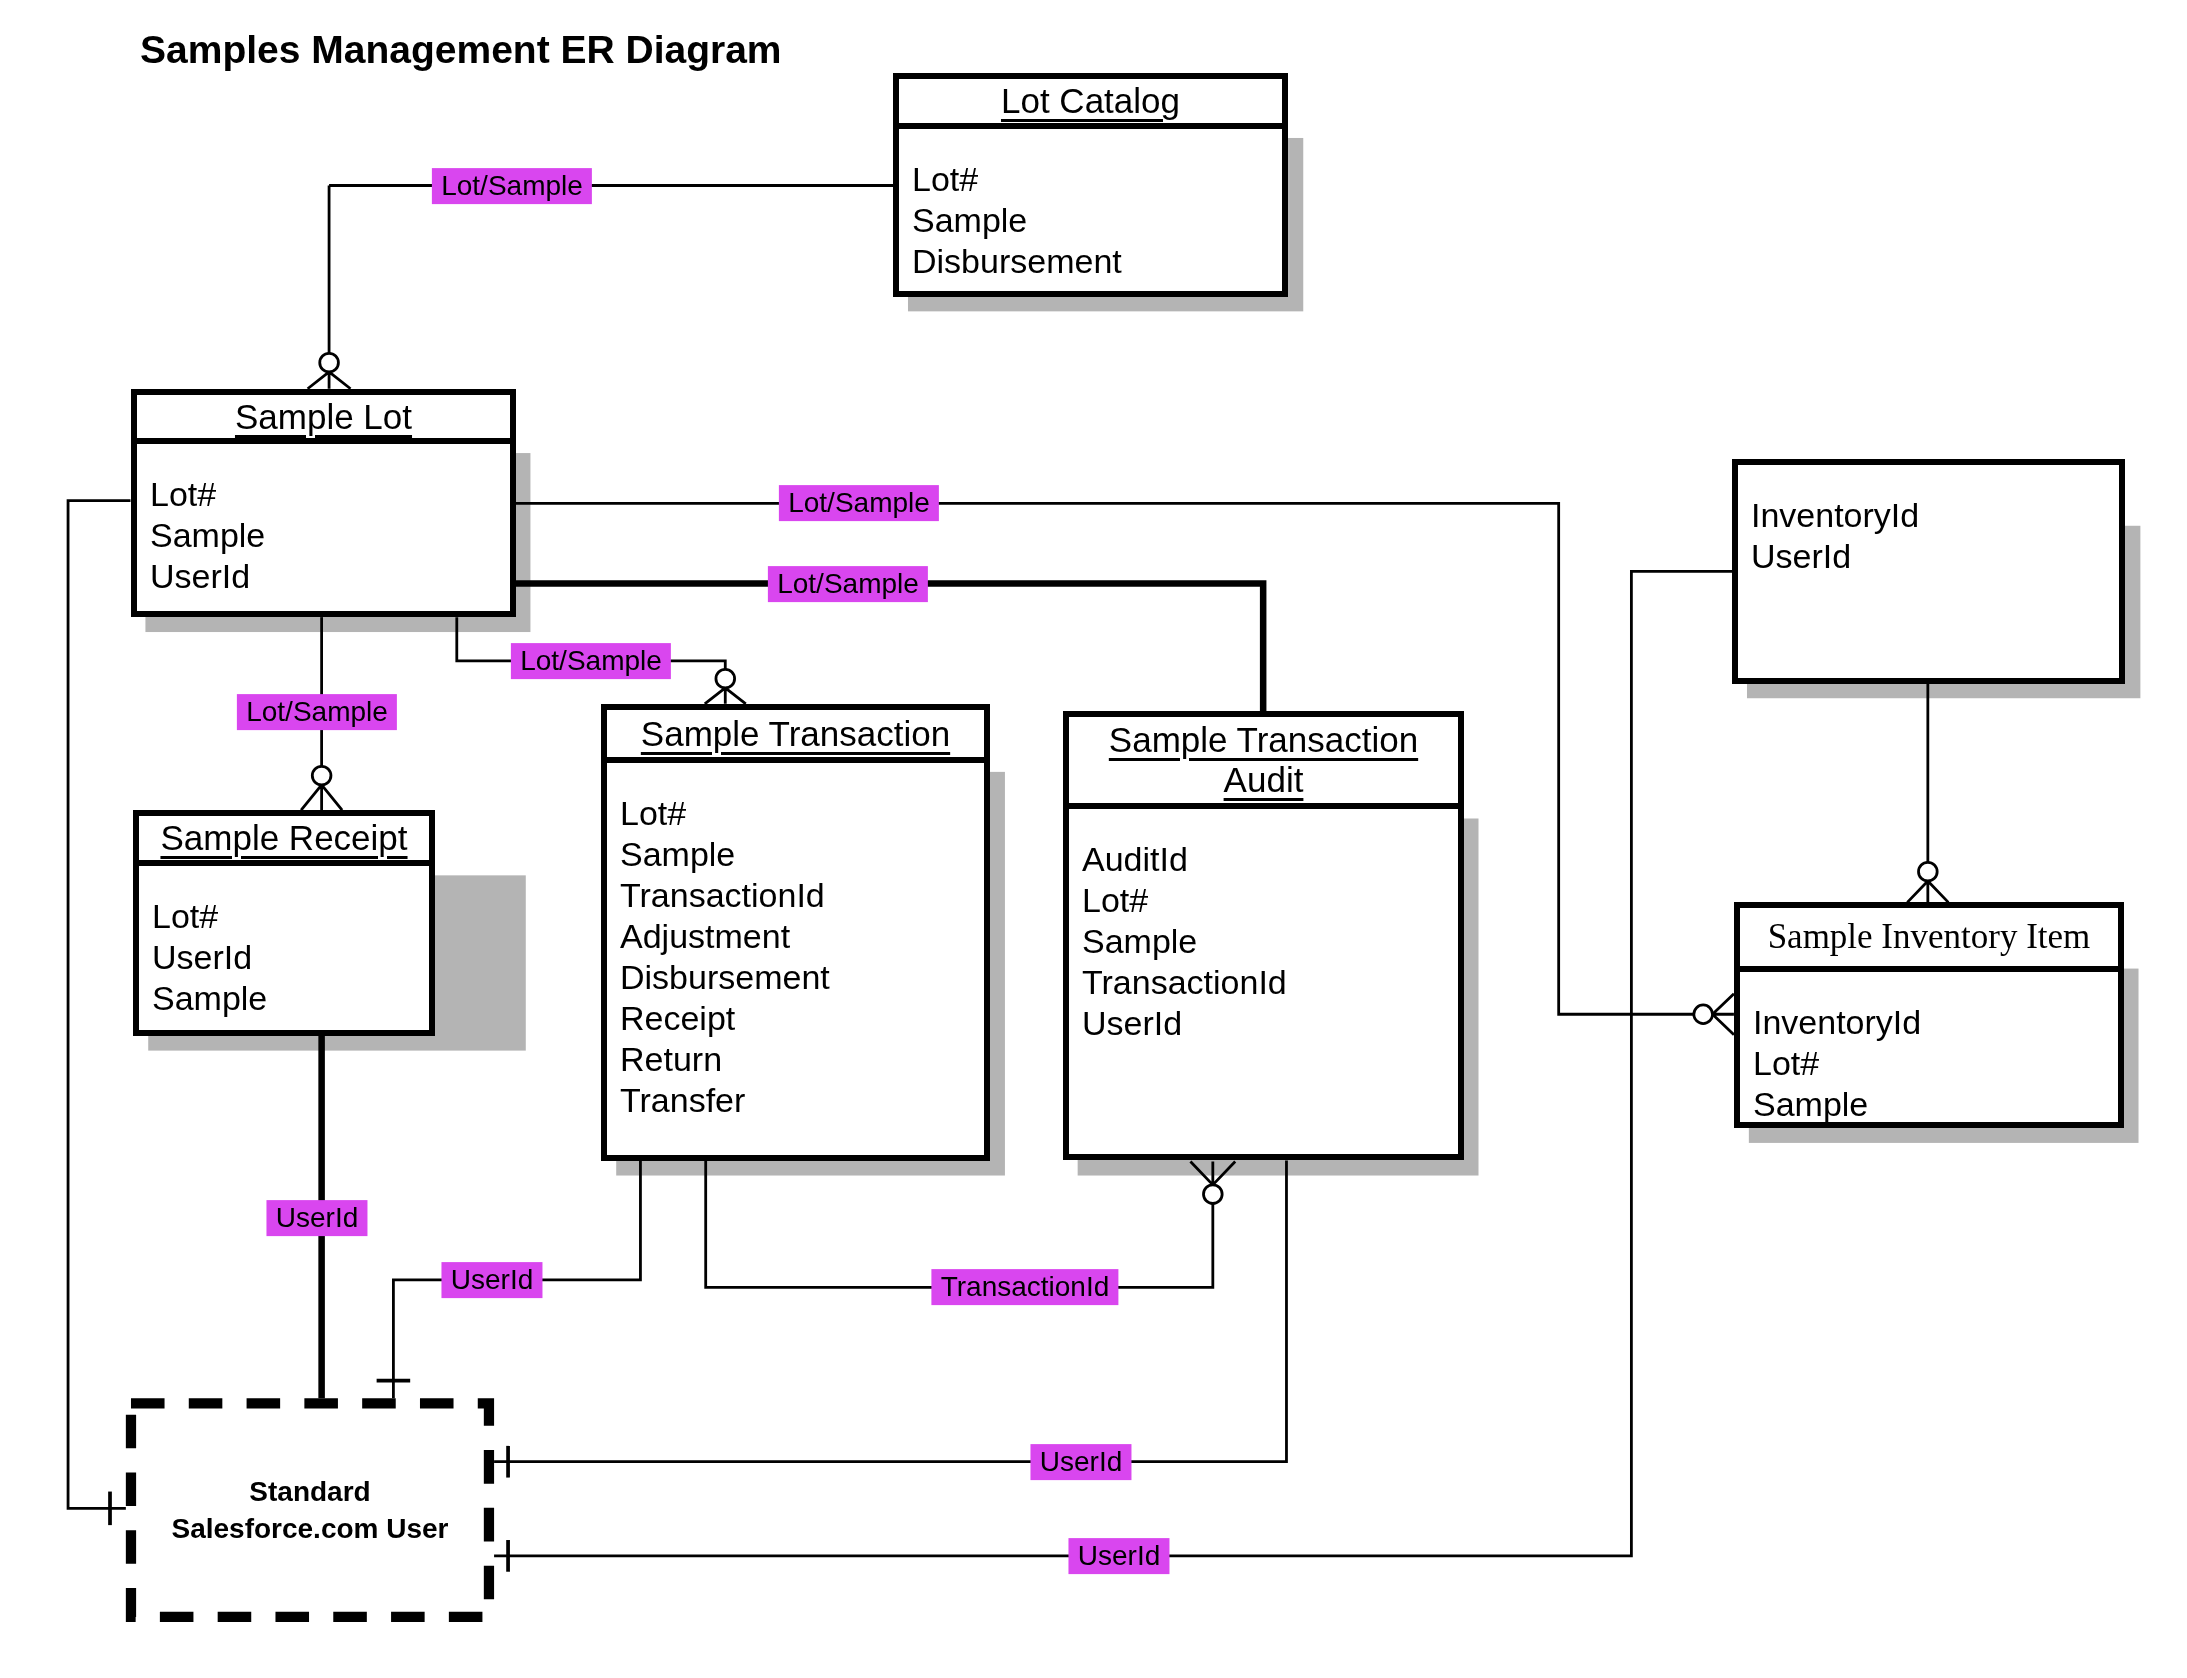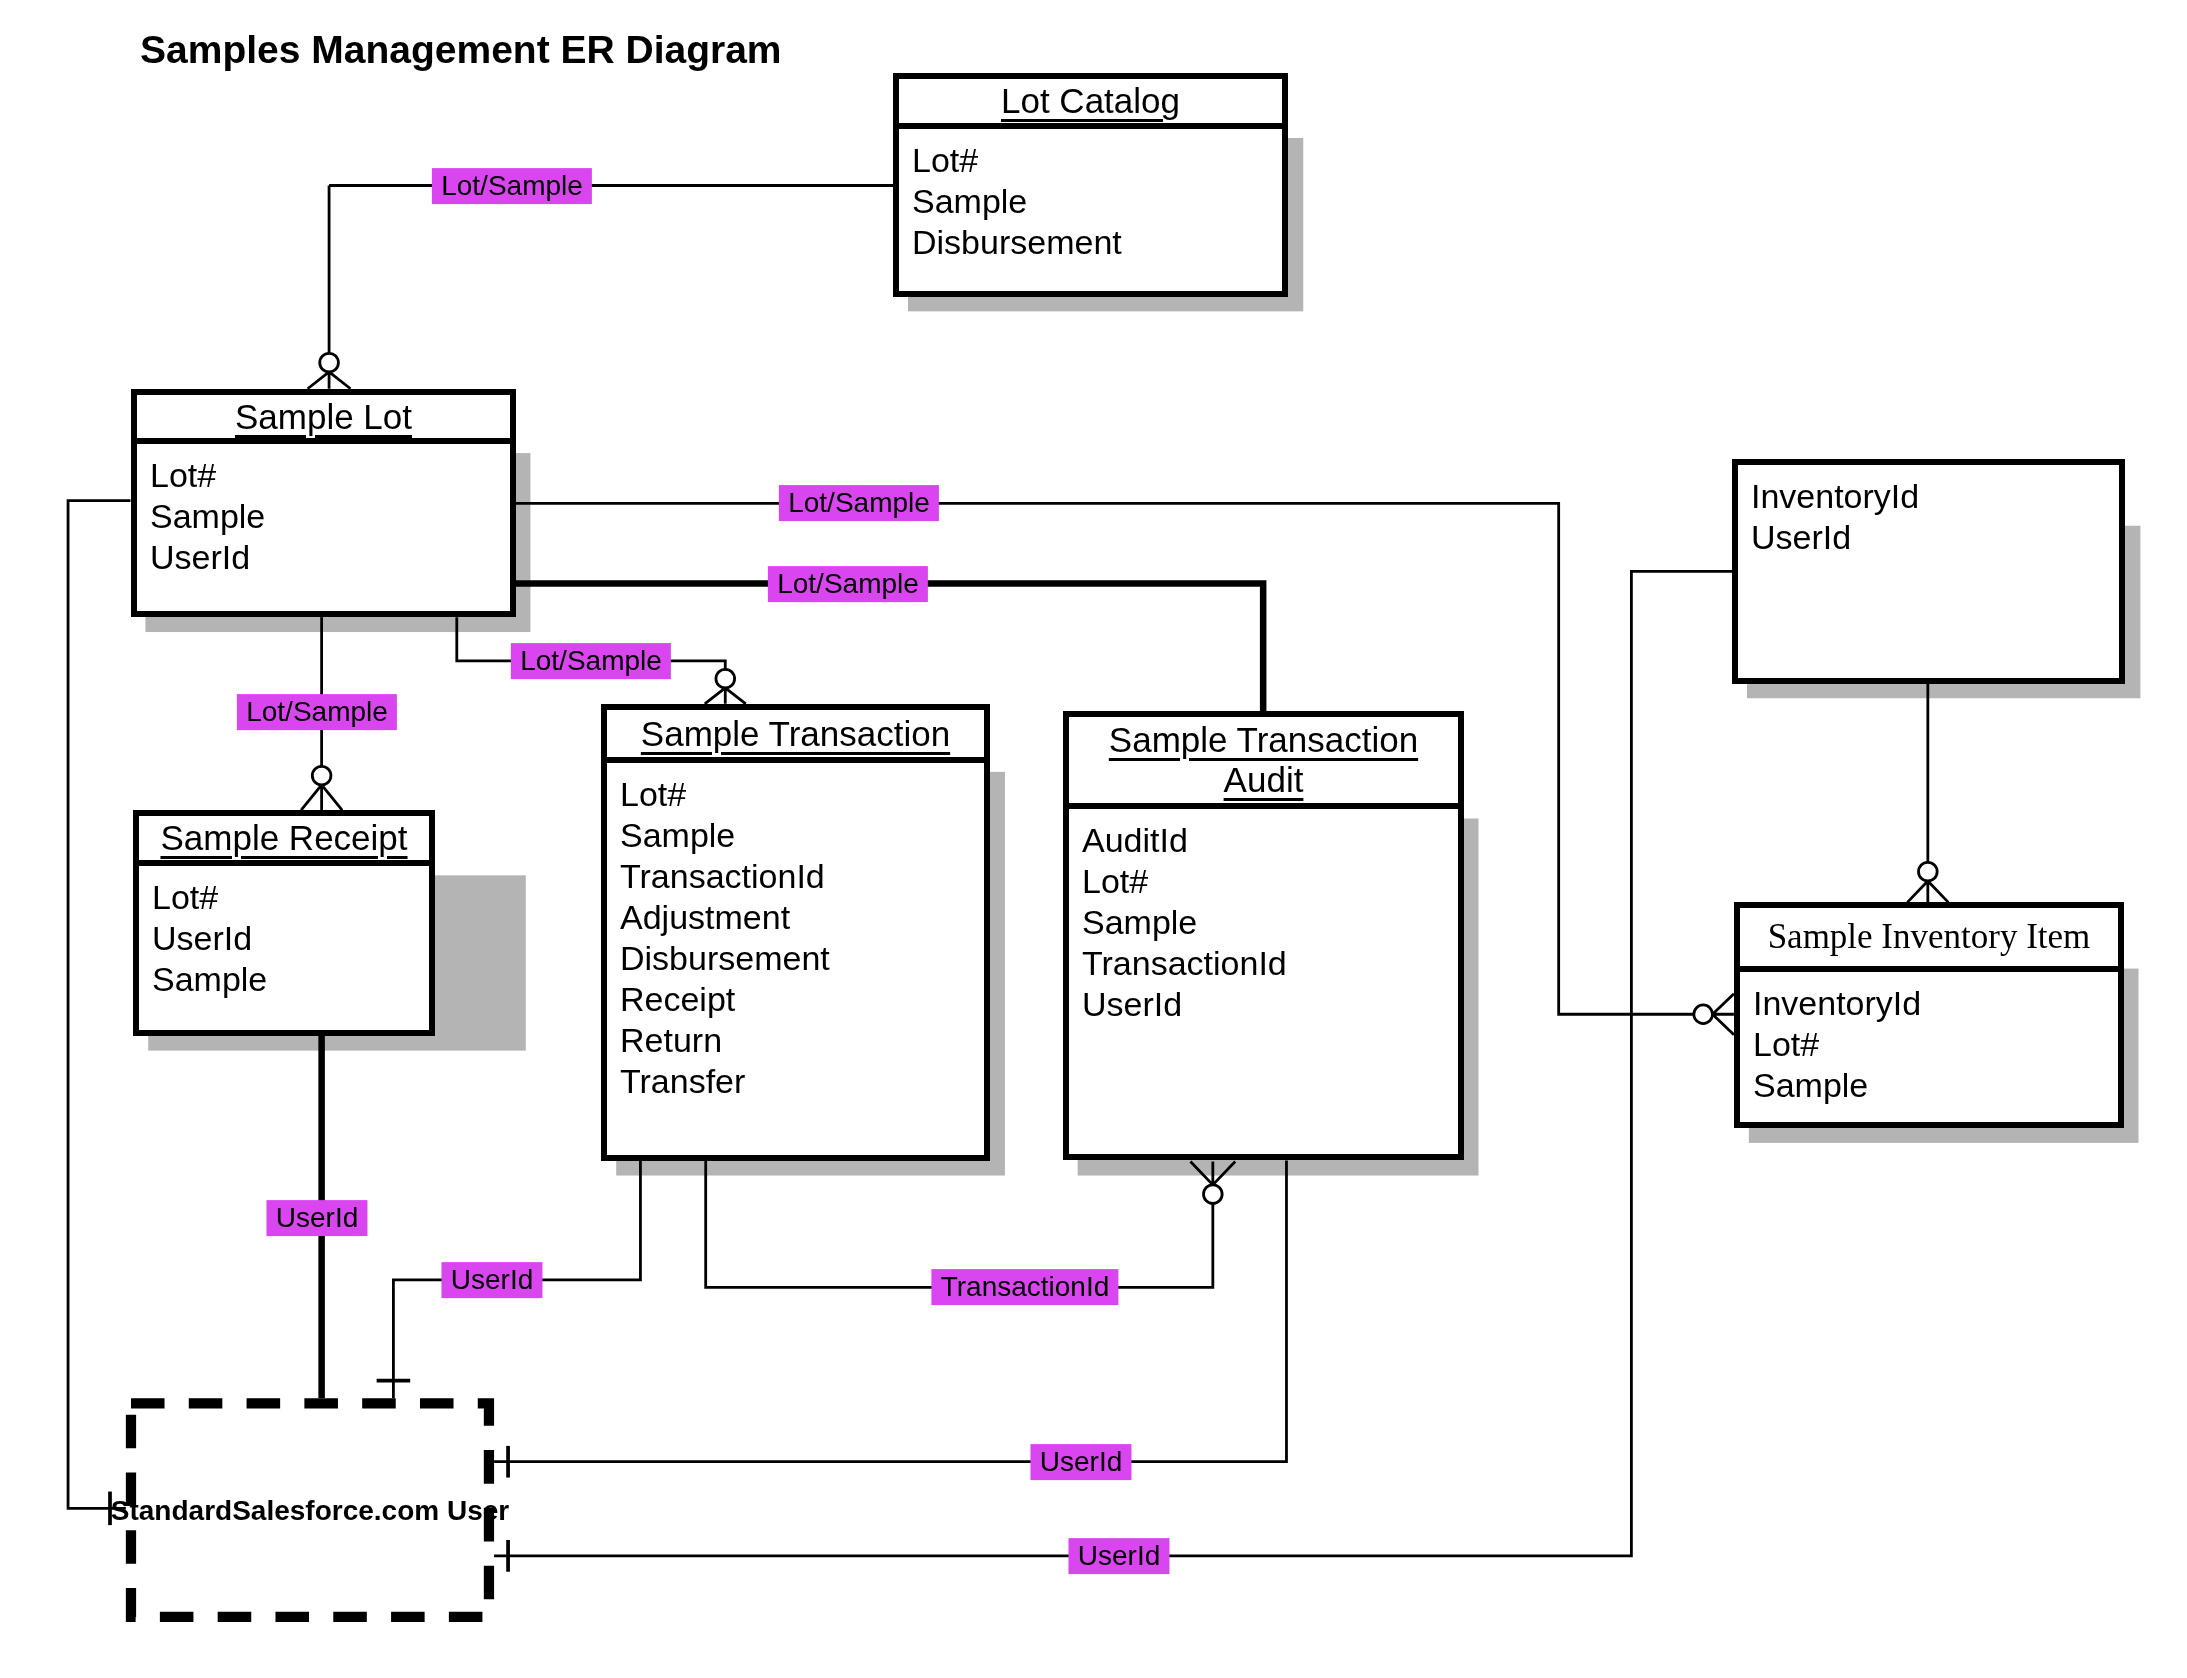--- a/index.html
+++ b/index.html
@@ -8,26 +8,26 @@
   #stage{position:absolute;left:0;top:0;width:2187px;height:1678px;}
   #diagram-title{position:absolute;left:136px;top:24px;font-size:39px;font-weight:bold;
        letter-spacing:0;white-space:nowrap;margin:4px;}
   svg#wires{position:absolute;left:0;top:0;z-index:0;}
   .entity{position:absolute;border:6.5px solid #000;background:#fff;box-sizing:border-box;z-index:2;}
   .entity-header{border-bottom:6.5px solid #000;display:flex;flex-direction:column;
        align-items:center;justify-content:center;box-sizing:border-box;}
   .entity-title{font-size:35px;text-decoration:underline;text-decoration-thickness:2.8px;
        text-underline-offset:5.6px;white-space:nowrap;}
   .entity-title.no-underline{text-decoration:none;}
-  .entity-body{padding:11px 0 0 13px;}
+  .entity-body{padding:5px 0 0 13px;margin-top:25px;}
   .field{font-size:34px;line-height:41px;white-space:nowrap;}
   .rlabel{position:absolute;transform:translate(-50%,-50%);background:#d946ef;font-size:28px;
        padding:1.9px 9.3px;white-space:nowrap;z-index:3;}
   #user-box-text{position:absolute;left:126px;top:1398px;width:368px;height:224px;
-       display:flex;align-items:center;justify-content:center;
+       display:flex;flex-direction:column;align-items:center;justify-content:center;
        z-index:2;text-align:center;}
   #user-box-text .user-line{font-size:28px;font-weight:bold;line-height:37px;white-space:nowrap;}
 </style>
 </head>
 <body>
 
 <div id="stage">
 
   <h1 id="diagram-title">Samples Management ER Diagram</h1>
 

